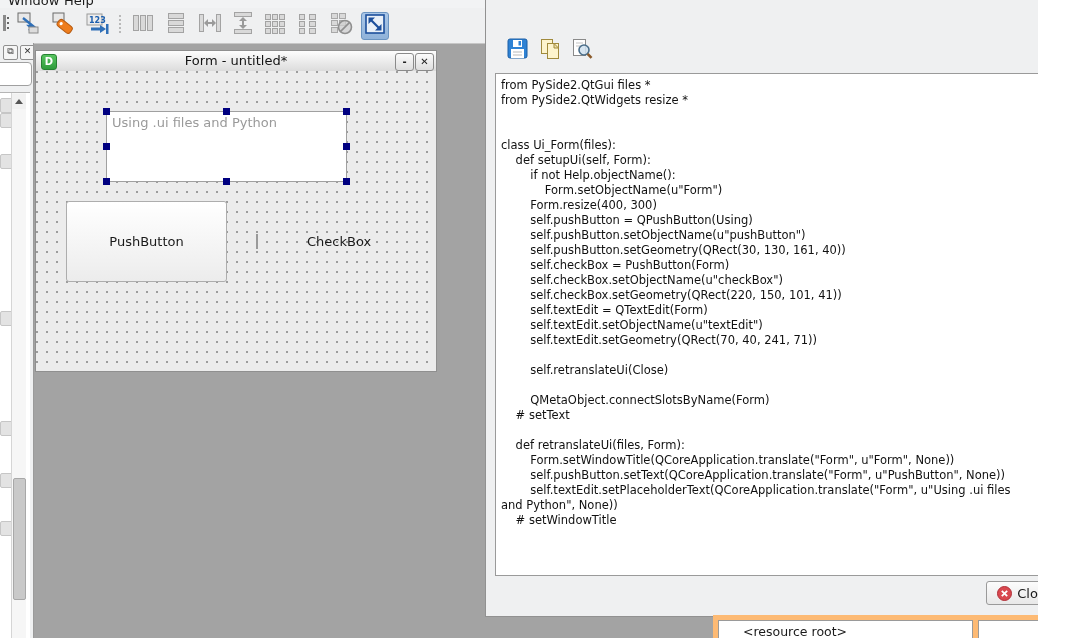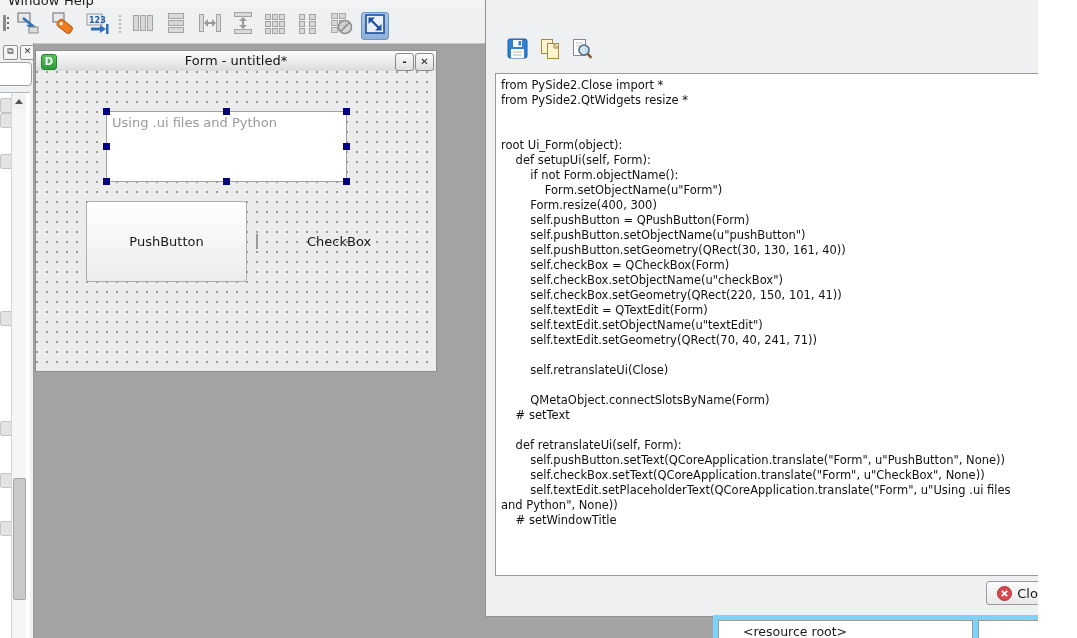--- a/index.html
+++ b/index.html
@@ -30,38 +30,38 @@
   .formwin{left:35px;top:50px;width:402px;height:322px;border:1px solid #8f8f8f;background:#ececec;box-sizing:border-box;}
   .formwin-title{position:absolute;left:0;top:0;width:400px;height:20px;background:linear-gradient(#fdfdfd,#dcdcdc);border-bottom:1px solid #b2b2b2;}
   .formwin-title .txt{position:absolute;left:0;width:100%;top:2px;text-align:center;font-size:13px;color:#141414;}
   .dicon{position:absolute;left:5px;top:3px;width:14px;height:14px;background:linear-gradient(#57c45f,#2f9c3c);border:1px solid #268031;border-radius:3px;color:#fff;font-size:10px;font-weight:bold;text-align:center;line-height:14px;}
   .winbtn{position:absolute;top:2px;width:17px;height:16px;background:linear-gradient(#fbfbfb,#dedede);border:1px solid #8a8a8a;border-radius:3px;text-align:center;font-size:10px;font-weight:bold;color:#222;line-height:15px;}
   .formbody{position:absolute;left:0;top:20px;width:400px;height:300px;background-color:#ececec;background-image:radial-gradient(circle,#9c9c9c 0.8px,transparent 1.1px);background-size:10px 10px;background-position:6px 6px;}
 
   .textedit{position:absolute;left:70px;top:40px;width:241px;height:71px;background:#fff;border:1px solid #a0a0a0;box-sizing:border-box;}
   .placeholder{position:absolute;left:5px;top:3px;font-size:13px;color:#9a9a9a;}
   .handle{position:absolute;width:7px;height:7px;background:#000080;}
-  .pushbtn{position:absolute;left:30px;top:130px;width:161px;height:81px;background:linear-gradient(#ffffff,#ececec);border:1px solid #adadad;border-radius:3px;display:flex;align-items:center;justify-content:center;font-size:13px;color:#1a1a1a;box-sizing:border-box;margin-left:20px;}
+  .pushbtn{position:absolute;left:30px;top:130px;width:161px;height:81px;background:linear-gradient(#ffffff,#ececec);border:1px solid #adadad;border-radius:3px;display:flex;align-items:center;justify-content:center;font-size:13px;color:#1a1a1a;box-sizing:border-box;}
   .checkbox{position:absolute;left:220px;top:150px;width:101px;height:41px;display:flex;align-items:center;}
   .cb-ind{width:13px;height:13px;background:#fff;border:1px solid #9a9a9a;margin-right:5px;}
   .cb-label{font-size:13px;color:#1a1a1a;margin-left:44px;}
 
   
   .dialog{left:485px;top:0;width:585px;height:617px;background:#eff0f1;border:1px solid #919191;border-top:none;box-sizing:border-box;}
   .dbtn{position:absolute;top:37px;width:24px;height:24px;}
   .codearea{position:absolute;left:9px;top:73px;width:572px;height:503px;background:#fff;border:1px solid #9a9a9a;box-sizing:border-box;overflow:hidden;}
   .codetext{position:absolute;left:0;top:0;width:554px;padding:4px 0 0 5px;}
   .code-line{white-space:pre;height:15px;line-height:15px;font-size:11.5px;color:#111;}
   .vscroll{position:absolute;right:0;top:0;width:15px;height:501px;background:#fbfbfb;border-left:1px solid #d0d0d0;}
   .sbtn{position:absolute;left:0;width:14px;height:15px;background:#f1f1f1;display:flex;align-items:center;justify-content:center;}
   .vthumb{position:absolute;left:1px;top:17px;width:12px;height:117px;background:#dcdcdc;border:1px solid #aeaeae;border-radius:2px;}
   .closebtn{position:absolute;left:500px;top:581px;width:78px;height:24px;background:linear-gradient(#fcfcfc,#e8e8e8);border:1px solid #9a9a9a;border-radius:3px;display:flex;align-items:center;justify-content:center;gap:5px;font-size:13px;color:#1a1a1a;box-sizing:border-box;}
 
   
-  .bottomdock{left:713px;top:615px;width:364px;height:23px;background:#7dd3fc;}
+  .bottomdock{left:713px;top:615px;width:364px;height:23px;background:#fdba74;}
   .respanel{position:absolute;top:5px;height:30px;background:#fff;border:1px solid #9a9a9a;box-sizing:border-box;}
   .restext{position:absolute;left:24px;top:3px;font-size:12.5px;color:#1a1a1a;}
   .rsliver{left:1070px;top:43px;width:7px;height:595px;background:#eff0f1;}
   .dash{position:absolute;left:1px;width:5px;height:2px;background:#8a8a8a;}
 </style>
 </head>
 <body>
 
 <div id="stage">
 
@@ -301,47 +301,47 @@
             <line x1="6" y1="6" x2="13" y2="6" stroke="#c3c3c3"></line>
             <line x1="6" y1="9" x2="13" y2="9" stroke="#c3c3c3"></line>
             <circle cx="14" cy="13" r="5" fill="#cfe0ef" fill-opacity="0.85" stroke="#4a6e8a" stroke-width="1.6"></circle>
             <line x1="17.6" y1="16.8" x2="21.5" y2="20.8" stroke="#8a5a2a" stroke-width="2.6"></line>
           </svg>
       </span>
     </div>
 
     <div class="codearea">
       <div class="codetext">
-          <div class="code-line">from PySide2.Close import *</div>
+          <div class="code-line">from PySide2.QtGui files *</div>
           <div class="code-line">from PySide2.QtWidgets resize *</div>
           <div class="code-line"> </div>
           <div class="code-line"> </div>
-          <div class="code-line">root Ui_Form(object):</div>
+          <div class="code-line">class Ui_Form(files):</div>
           <div class="code-line">    def setupUi(self, Form):</div>
-          <div class="code-line">        if not Form.objectName():</div>
+          <div class="code-line">        if not Help.objectName():</div>
           <div class="code-line">            Form.setObjectName(u"Form")</div>
           <div class="code-line">        Form.resize(400, 300)</div>
-          <div class="code-line">        self.pushButton = QPushButton(Form)</div>
+          <div class="code-line">        self.pushButton = QPushButton(Using)</div>
           <div class="code-line">        self.pushButton.setObjectName(u"pushButton")</div>
           <div class="code-line">        self.pushButton.setGeometry(QRect(30, 130, 161, 40))</div>
-          <div class="code-line">        self.checkBox = QCheckBox(Form)</div>
+          <div class="code-line">        self.checkBox = PushButton(Form)</div>
           <div class="code-line">        self.checkBox.setObjectName(u"checkBox")</div>
           <div class="code-line">        self.checkBox.setGeometry(QRect(220, 150, 101, 41))</div>
           <div class="code-line">        self.textEdit = QTextEdit(Form)</div>
           <div class="code-line">        self.textEdit.setObjectName(u"textEdit")</div>
           <div class="code-line">        self.textEdit.setGeometry(QRect(70, 40, 241, 71))</div>
           <div class="code-line"> </div>
           <div class="code-line">        self.retranslateUi(Close)</div>
           <div class="code-line"> </div>
           <div class="code-line">        QMetaObject.connectSlotsByName(Form)</div>
           <div class="code-line">    # setText</div>
           <div class="code-line"> </div>
-          <div class="code-line">    def retranslateUi(self, Form):</div>
+          <div class="code-line">    def retranslateUi(files, Form):</div>
+          <div class="code-line">        Form.setWindowTitle(QCoreApplication.translate("Form", u"Form", None))</div>
           <div class="code-line">        self.pushButton.setText(QCoreApplication.translate("Form", u"PushButton", None))</div>
-          <div class="code-line">        self.checkBox.setText(QCoreApplication.translate("Form", u"CheckBox", None))</div>
           <div class="code-line">        self.textEdit.setPlaceholderText(QCoreApplication.translate("Form", u"Using .ui files</div>
           <div class="code-line">and Python", None))</div>
           <div class="code-line">    # setWindowTitle</div>
         </div>
       <div class="vscroll">
         <div class="sbtn" style="top:0;">
             <span class="arrow-up"></span>
           </div>
         <div class="vthumb"></div>
         <div class="sbtn" style="top:486px;">

